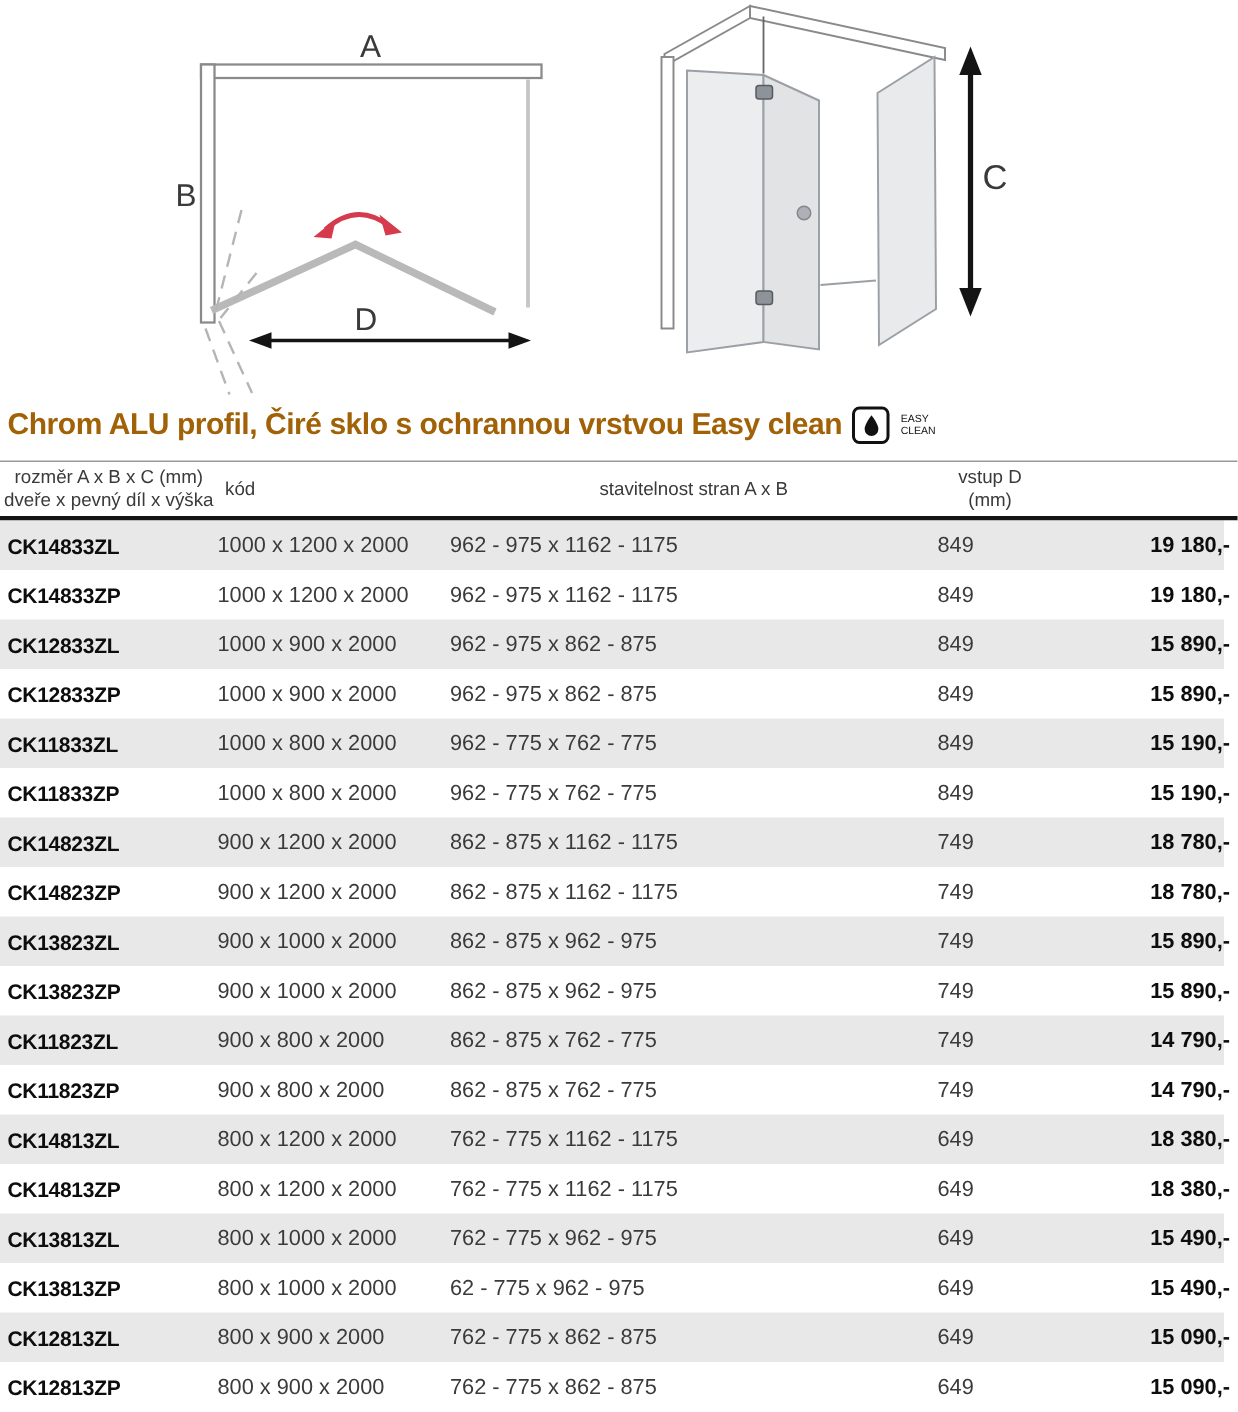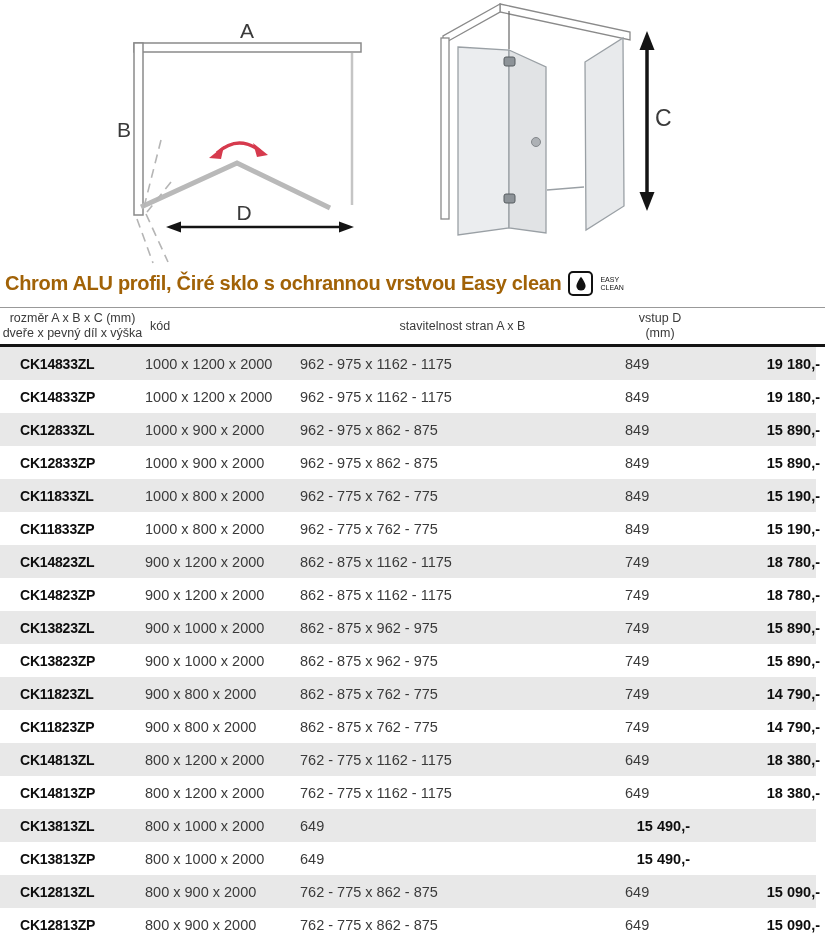--- a/index.html
+++ b/index.html
@@ -20,21 +20,21 @@
   .table { position:absolute; top:307px; left:0; width:825px; }
   .grid-cols { display:grid; grid-template-columns:145px 155px 325px 70px 130px; }
   .thead { height:36px; border-top:1px solid #999; border-bottom:3px solid #141414; }
   .th { font-size:12.5px; line-height:15px; color:#3a3a3a;
         display:flex; flex-direction:column; justify-content:center; text-align:center; }
   .th.c-code  { text-align:left; padding-left:5px; }
   .th.c-price { text-align:right; padding-right:4px; font-weight:bold; color:#111; font-size:13.5px; }
 
   .row { height:33px; align-items:center; font-size:14.5px; color:#3a3a3a; }
   .row.alt { background:linear-gradient(to right, #e8e8e8 816px, #ffffff 816px); }
-  .cell.c-code  { font-weight:bold; color:#0d0d0d; padding-left:20px; font-size:14px; letter-spacing:-0.2px; }
+  .cell.c-code  { font-weight:bold; color:#0d0d0d; padding-left:5px; font-size:14px; letter-spacing:-0.2px; }
   .cell.c-size, .cell.c-adjust, .cell.c-entry { text-align:left; }
   .cell.c-price { text-align:right; padding-right:5px; font-weight:bold; color:#0d0d0d; }
 </style>
 </head>
 <body>
 
 <svg class="diagrams" width="825" height="268" viewBox="0 0 825 268">
 
   <g>
     <text x="247" y="38" font-size="21" fill="#3a3a3a" text-anchor="middle">A</text>
@@ -220,26 +220,28 @@
       <div class="row grid-cols">
     <div class="cell c-code">CK14813ZP</div>
     <div class="cell c-size">800 x 1200 x 2000</div>
     <div class="cell c-adjust">762 - 775 x 1162 - 1175</div>
     <div class="cell c-entry">649</div>
     <div class="cell c-price">18 380,-</div>
   </div>
       <div class="row grid-cols alt">
     <div class="cell c-code">CK13813ZL</div>
     <div class="cell c-size">800 x 1000 x 2000</div>
+    <div class="cell c-adjust">762 - 775 x 962 - 975</div>
     <div class="cell c-entry">649</div>
     <div class="cell c-price">15 490,-</div>
   </div>
       <div class="row grid-cols">
     <div class="cell c-code">CK13813ZP</div>
     <div class="cell c-size">800 x 1000 x 2000</div>
+    <div class="cell c-adjust">62 - 775 x 962 - 975</div>
     <div class="cell c-entry">649</div>
     <div class="cell c-price">15 490,-</div>
   </div>
       <div class="row grid-cols alt">
     <div class="cell c-code">CK12813ZL</div>
     <div class="cell c-size">800 x 900 x 2000</div>
     <div class="cell c-adjust">762 - 775 x 862 - 875</div>
     <div class="cell c-entry">649</div>
     <div class="cell c-price">15 090,-</div>
   </div>

